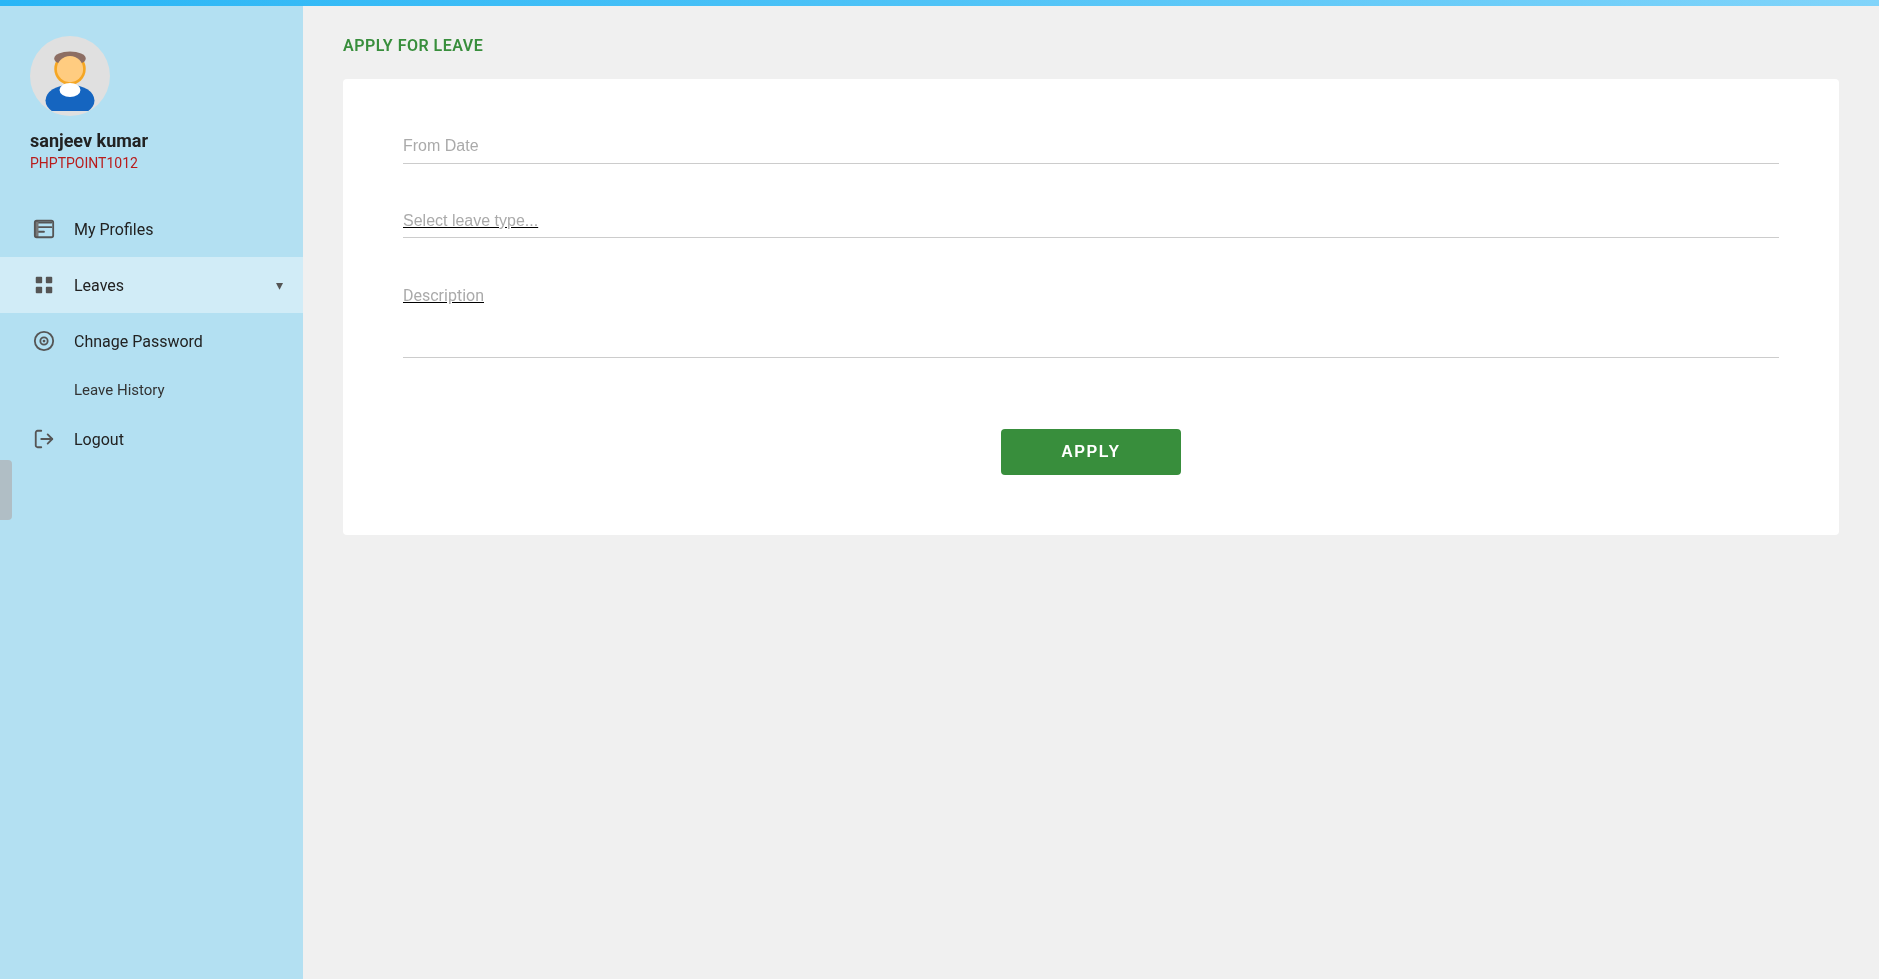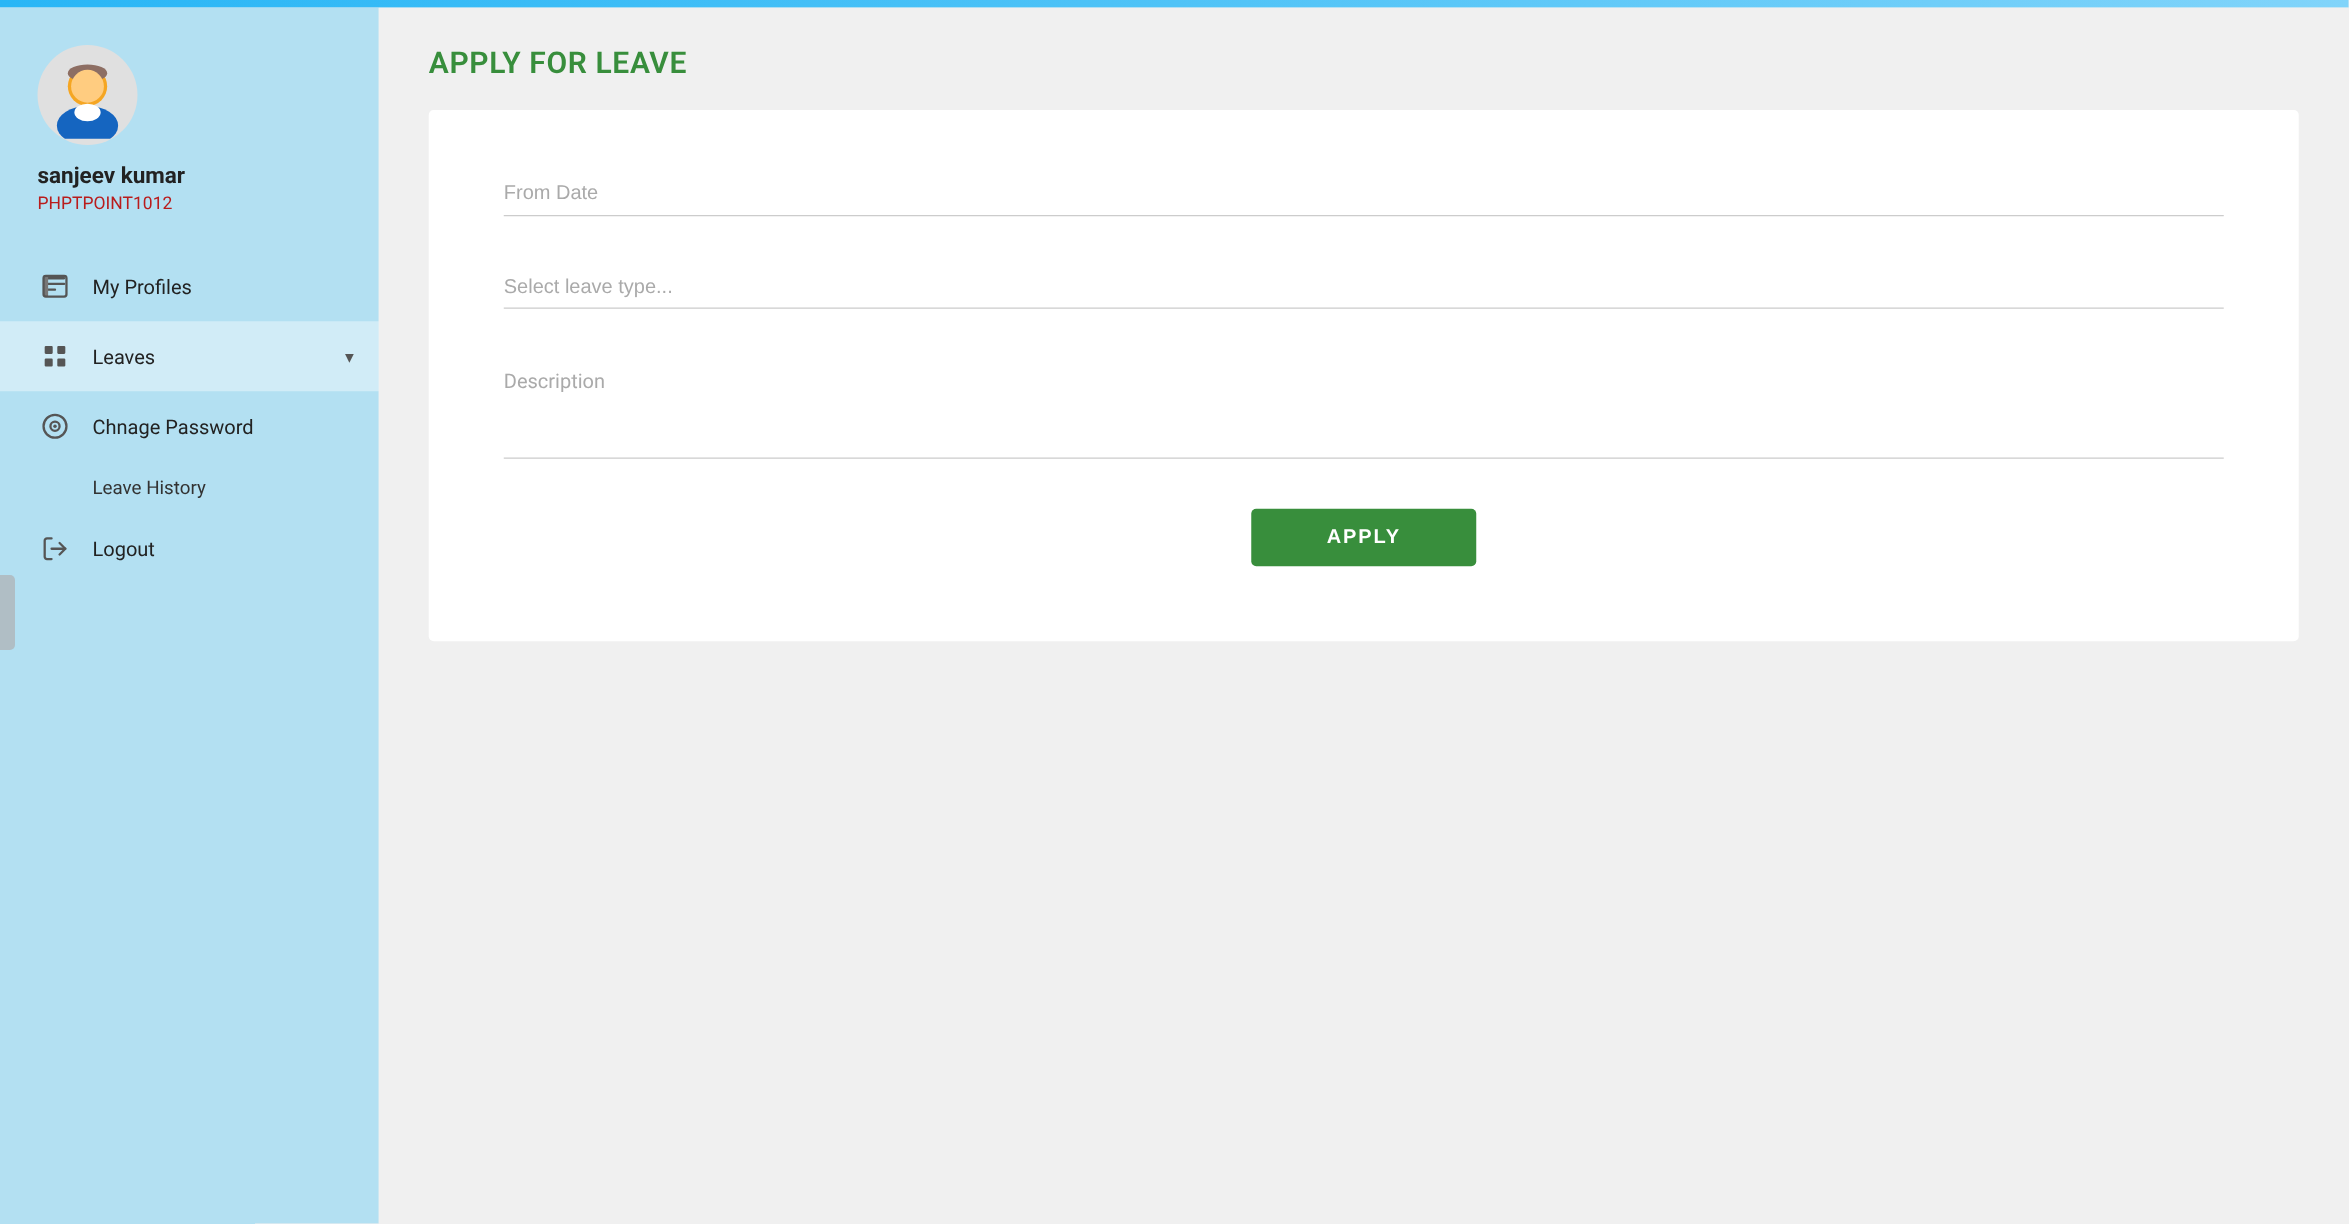--- a/index.html
+++ b/index.html
@@ -129,21 +129,21 @@
     
     .main-content {
       flex: 1;
       background-color: #f0f0f0;
       overflow-y: auto;
       padding: 30px 40px;
     }
 
     .page-title {
       color: #388e3c;
-      font-size: 24px;
+      font-size: 16px;
       font-weight: 600;
       margin-bottom: 24px;
       letter-spacing: 0.5px;
     }
 
     .form-card {
       background: #fff;
       border-radius: 4px;
       padding: 50px 60px 60px 60px;
       width: 100%;
@@ -156,20 +156,21 @@
     }
 
     .form-group {
       flex: 1;
       display: flex;
       flex-direction: column;
     }
 
     .form-group.full-width {
       flex: 1 1 100%;
+      text-decoration: underline;
     }
 
     .form-input {
       border: none;
       border-bottom: 1px solid #ccc;
       padding: 8px 0;
       font-size: 16px;
       color: #4d7c0f;
       background: transparent;
       outline: none;
@@ -222,20 +223,21 @@
       background-color: #388e3c;
       color: #fff;
       border: none;
       padding: 14px 60px;
       font-size: 16px;
       font-weight: 700;
       letter-spacing: 1.5px;
       border-radius: 4px;
       cursor: pointer;
       transition: background 0.2s;
+      margin-top: 31px;
     }
 
     
     .left-tab-handle {
       position: fixed;
       left: 0;
       top: 50%;
       transform: translateY(-50%);
       width: 12px;
       height: 60px;

